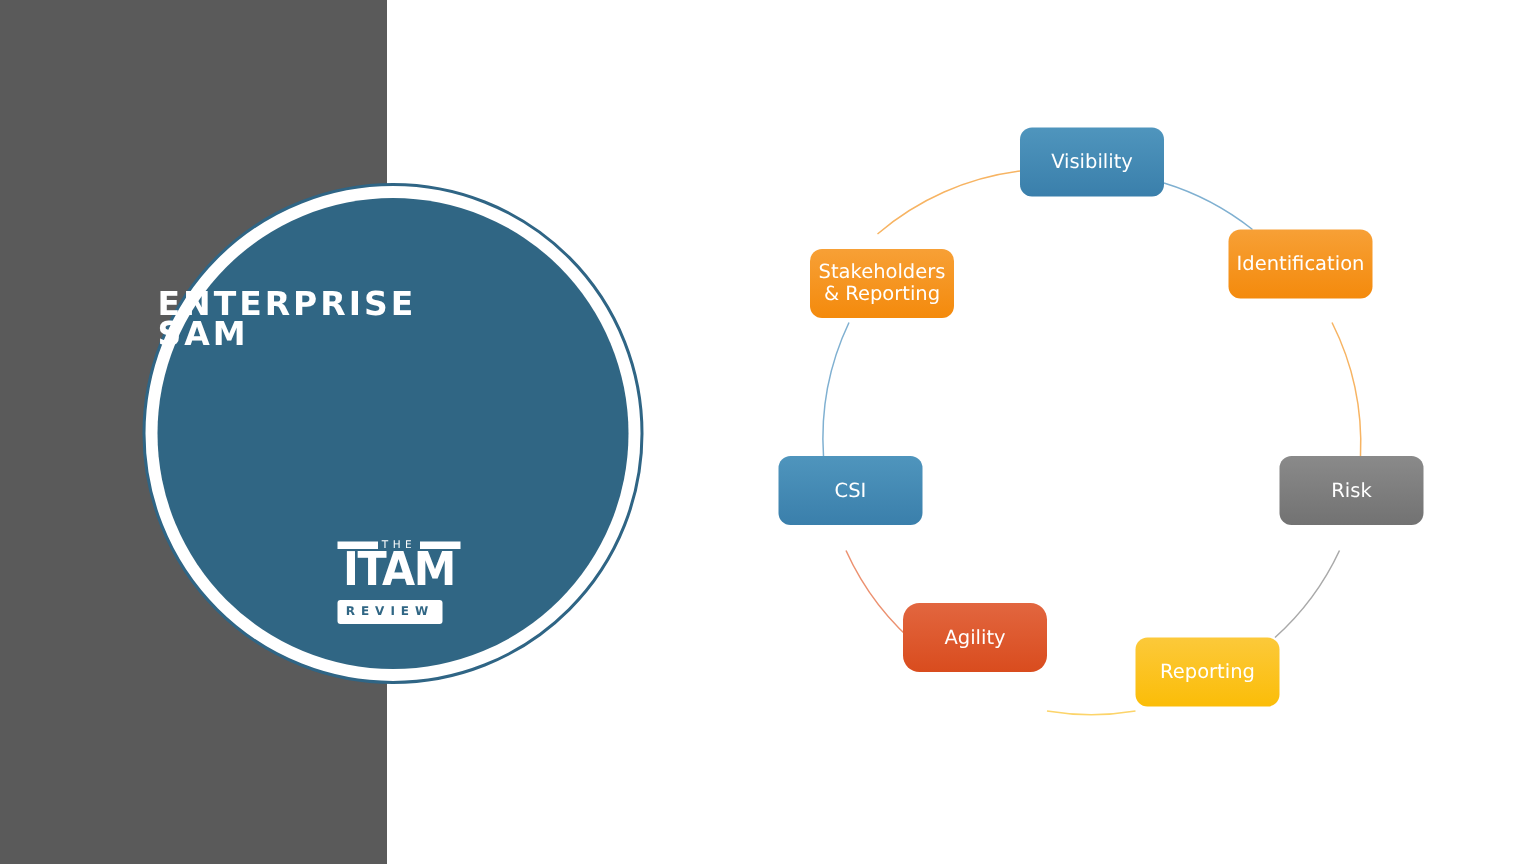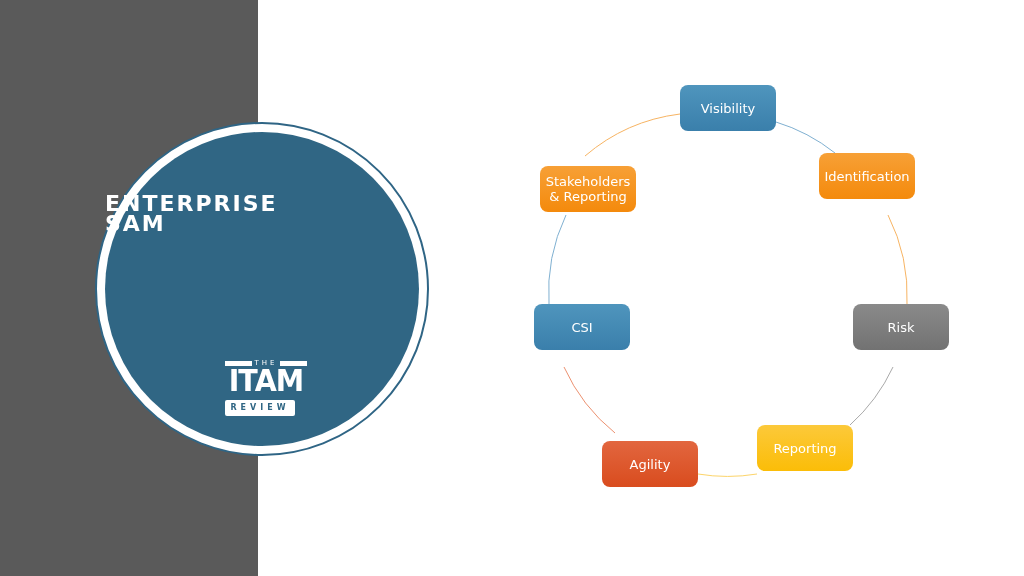--- a/index.html
+++ b/index.html
@@ -46,16 +46,16 @@
   <path d="M 893 367 A 180 180 0 0 1 850 425" fill="none" stroke="#a9a9a9" stroke-width="1"></path>
   <path d="M 757 474 A 180 180 0 0 1 698 474" fill="none" stroke="#fcd46a" stroke-width="1"></path>
   <path d="M 615 433 A 180 180 0 0 1 564 367" fill="none" stroke="#ec9170" stroke-width="1"></path>
   <path d="M 549 304 A 180 180 0 0 1 566 215" fill="none" stroke="#7fb0d1" stroke-width="1"></path>
 </svg>
 
 <div class="node" id="n0" style="left: 680px; top: 85px; background: linear-gradient(rgb(79, 149, 189), rgb(58, 127, 171));">Visibility</div>
 <div class="node" id="n1" style="left: 819px; top: 153px; background: linear-gradient(rgb(247, 160, 54), rgb(244, 138, 12));">Identification</div>
 <div class="node" id="n2" style="left: 853px; top: 304px; background: linear-gradient(rgb(138, 138, 138), rgb(114, 114, 114));">Risk</div>
 <div class="node" id="n3" style="left: 757px; top: 425px; background: linear-gradient(rgb(252, 201, 58), rgb(251, 189, 8));">Reporting</div>
-<div class="node" id="n4" style="left: 602px; top: 441px; background: linear-gradient(rgb(226, 102, 63), rgb(217, 76, 30));">Agility</div>
-<div class="node" id="n5" style="left: 534px; top: 304px; background: linear-gradient(rgb(79, 149, 189), rgb(58, 127, 171));">CSI</div>
+<div class="node" id="n4" style="left: 602px; top: 402px; background: linear-gradient(rgb(226, 102, 63), rgb(217, 76, 30)); border-radius: 11px;">Agility</div>
+<div class="node" id="n5" style="left: 519px; top: 304px; background: linear-gradient(rgb(79, 149, 189), rgb(58, 127, 171));">CSI</div>
 <div class="node" id="n6" style="left: 540px; top: 166px; white-space: pre-line; background: linear-gradient(rgb(247, 160, 54), rgb(244, 138, 12));">Stakeholders
 &amp; Reporting</div>
 
 </body></html>

